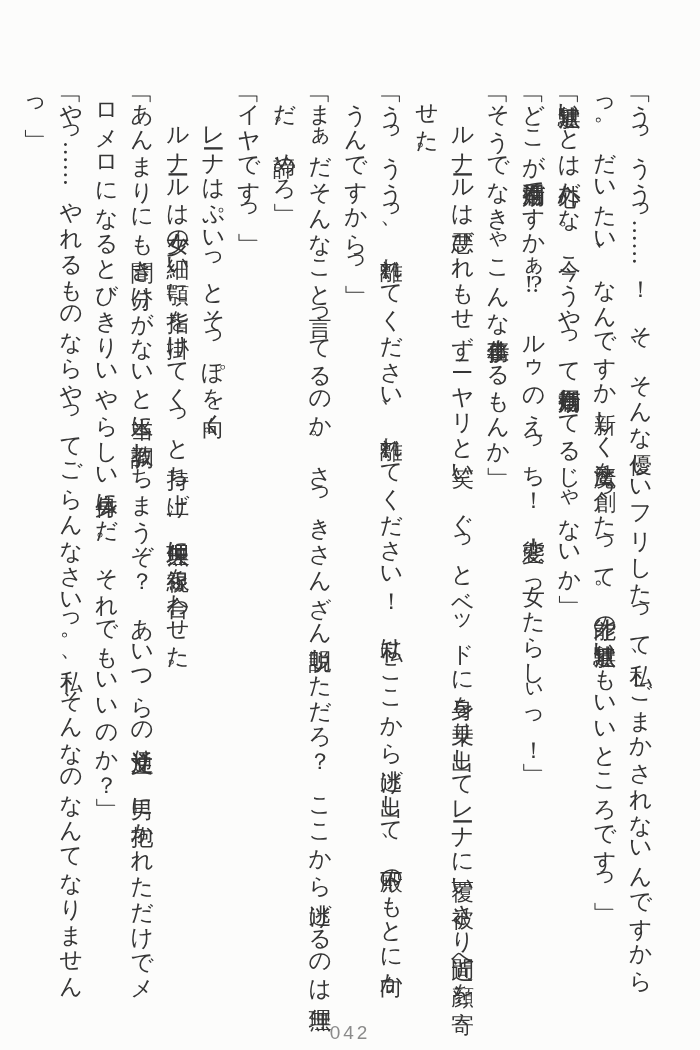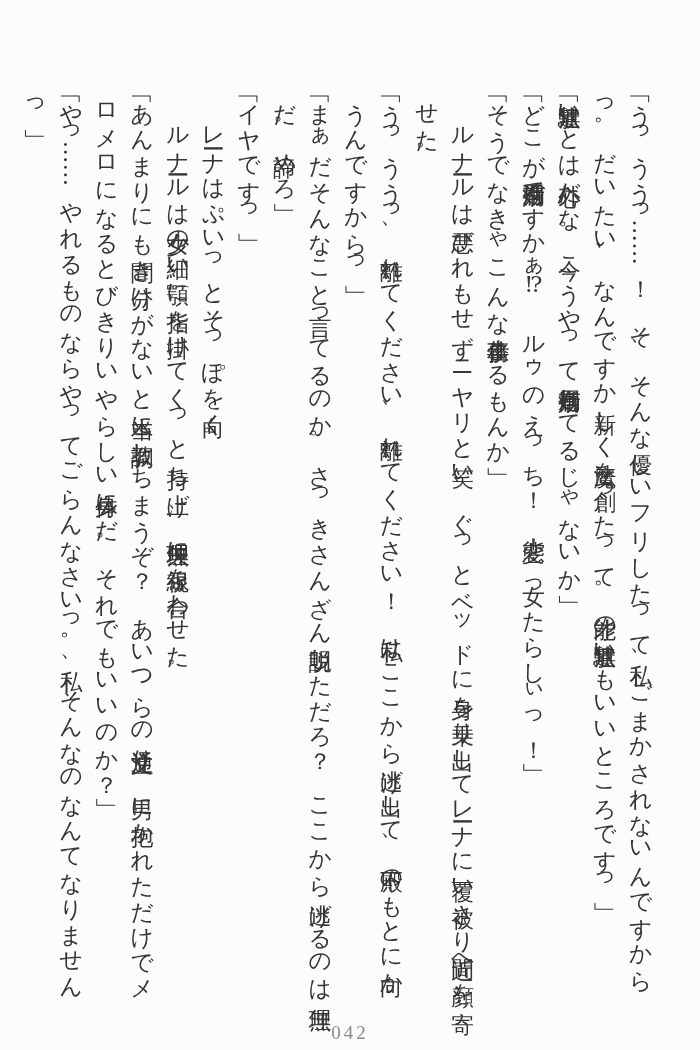--- a/index.html
+++ b/index.html
@@ -36,21 +36,21 @@
   }
   .body-text p.indent {
     text-indent: 1em;
   }
   .folio {
     position: absolute;
     left: 0;
     right: 0;
     bottom: 6px;
     text-align: center;
-    font-family: Liberation Serif, serif;
+    font-family: Liberation Sans, sans-serif;
     font-size: 19px;
     letter-spacing: 3px;
     color: #8a8a8a;
   }
 </style>
 </head>
 <body>
 
 <div class="page">
   <div class="body-text">

